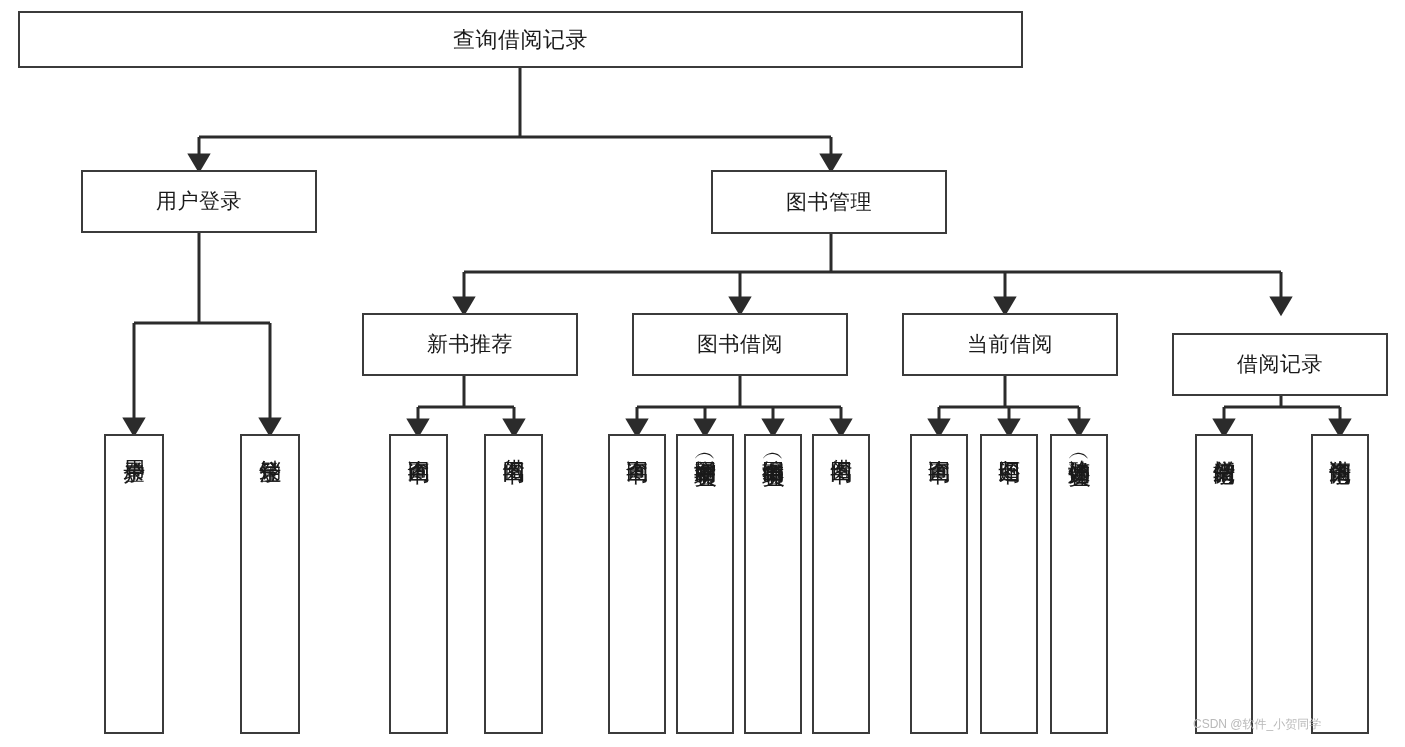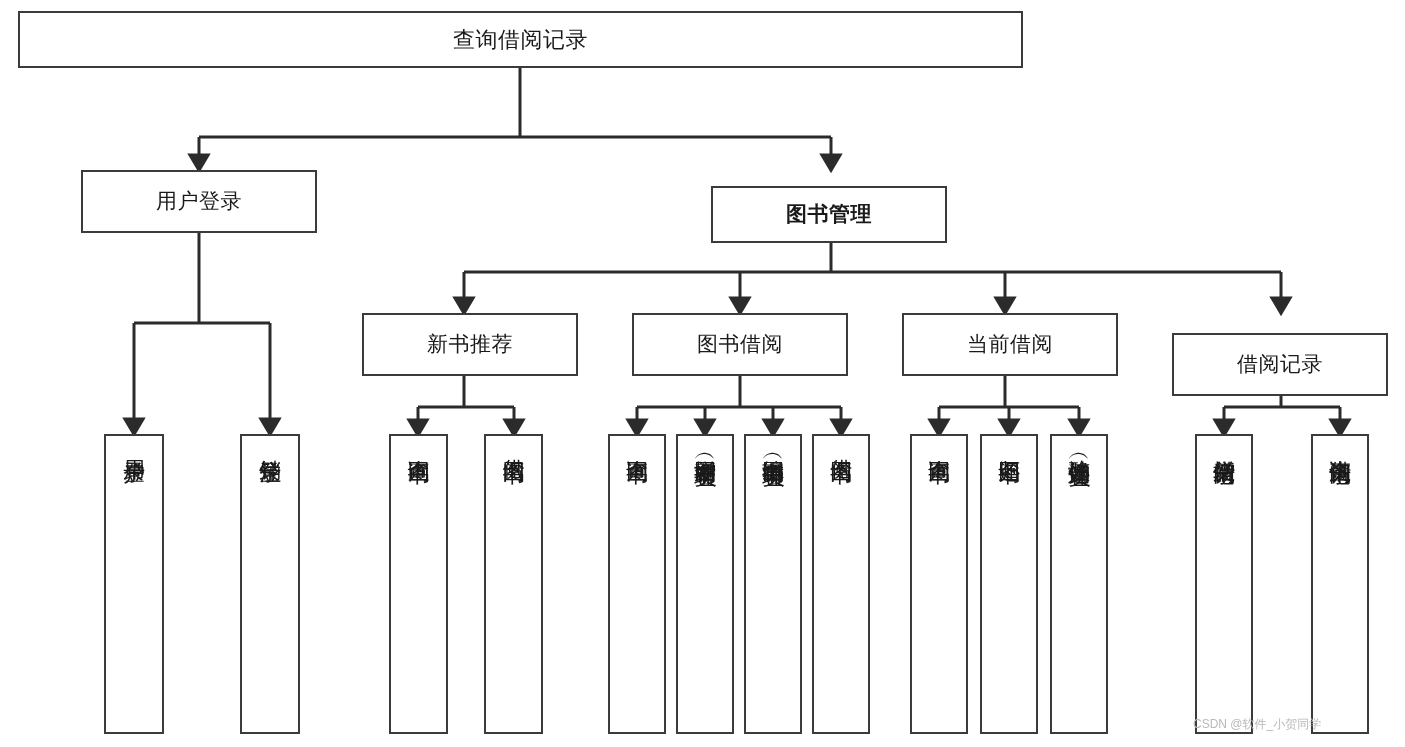--- a/index.html
+++ b/index.html
@@ -126,21 +126,21 @@
   </svg>
 
   <div class="node horizontal root" style="left:18px; top:11px; width:1005px; height:57px;">
     <span class="node-label">查询借阅记录</span>
   </div>
 
   <div class="node horizontal" style="left:81px; top:170px; width:236px; height:63px;">
     <span class="node-label">用户登录</span>
   </div>
 
-  <div class="node horizontal" style="left:711px; top:186px; width:236px; height:57px;font-weight:bold;">
+  <div class="node horizontal" style="left:711px; top:170px; width:236px; height:64px;">
     <span class="node-label">图书管理</span>
   </div>
 
   <div class="node horizontal" style="left:362px; top:313px; width:216px; height:63px;">
     <span class="node-label">新书推荐</span>
   </div>
 
   <div class="node horizontal" style="left:632px; top:313px; width:216px; height:63px;">
     <span class="node-label">图书借阅</span>
   </div>

